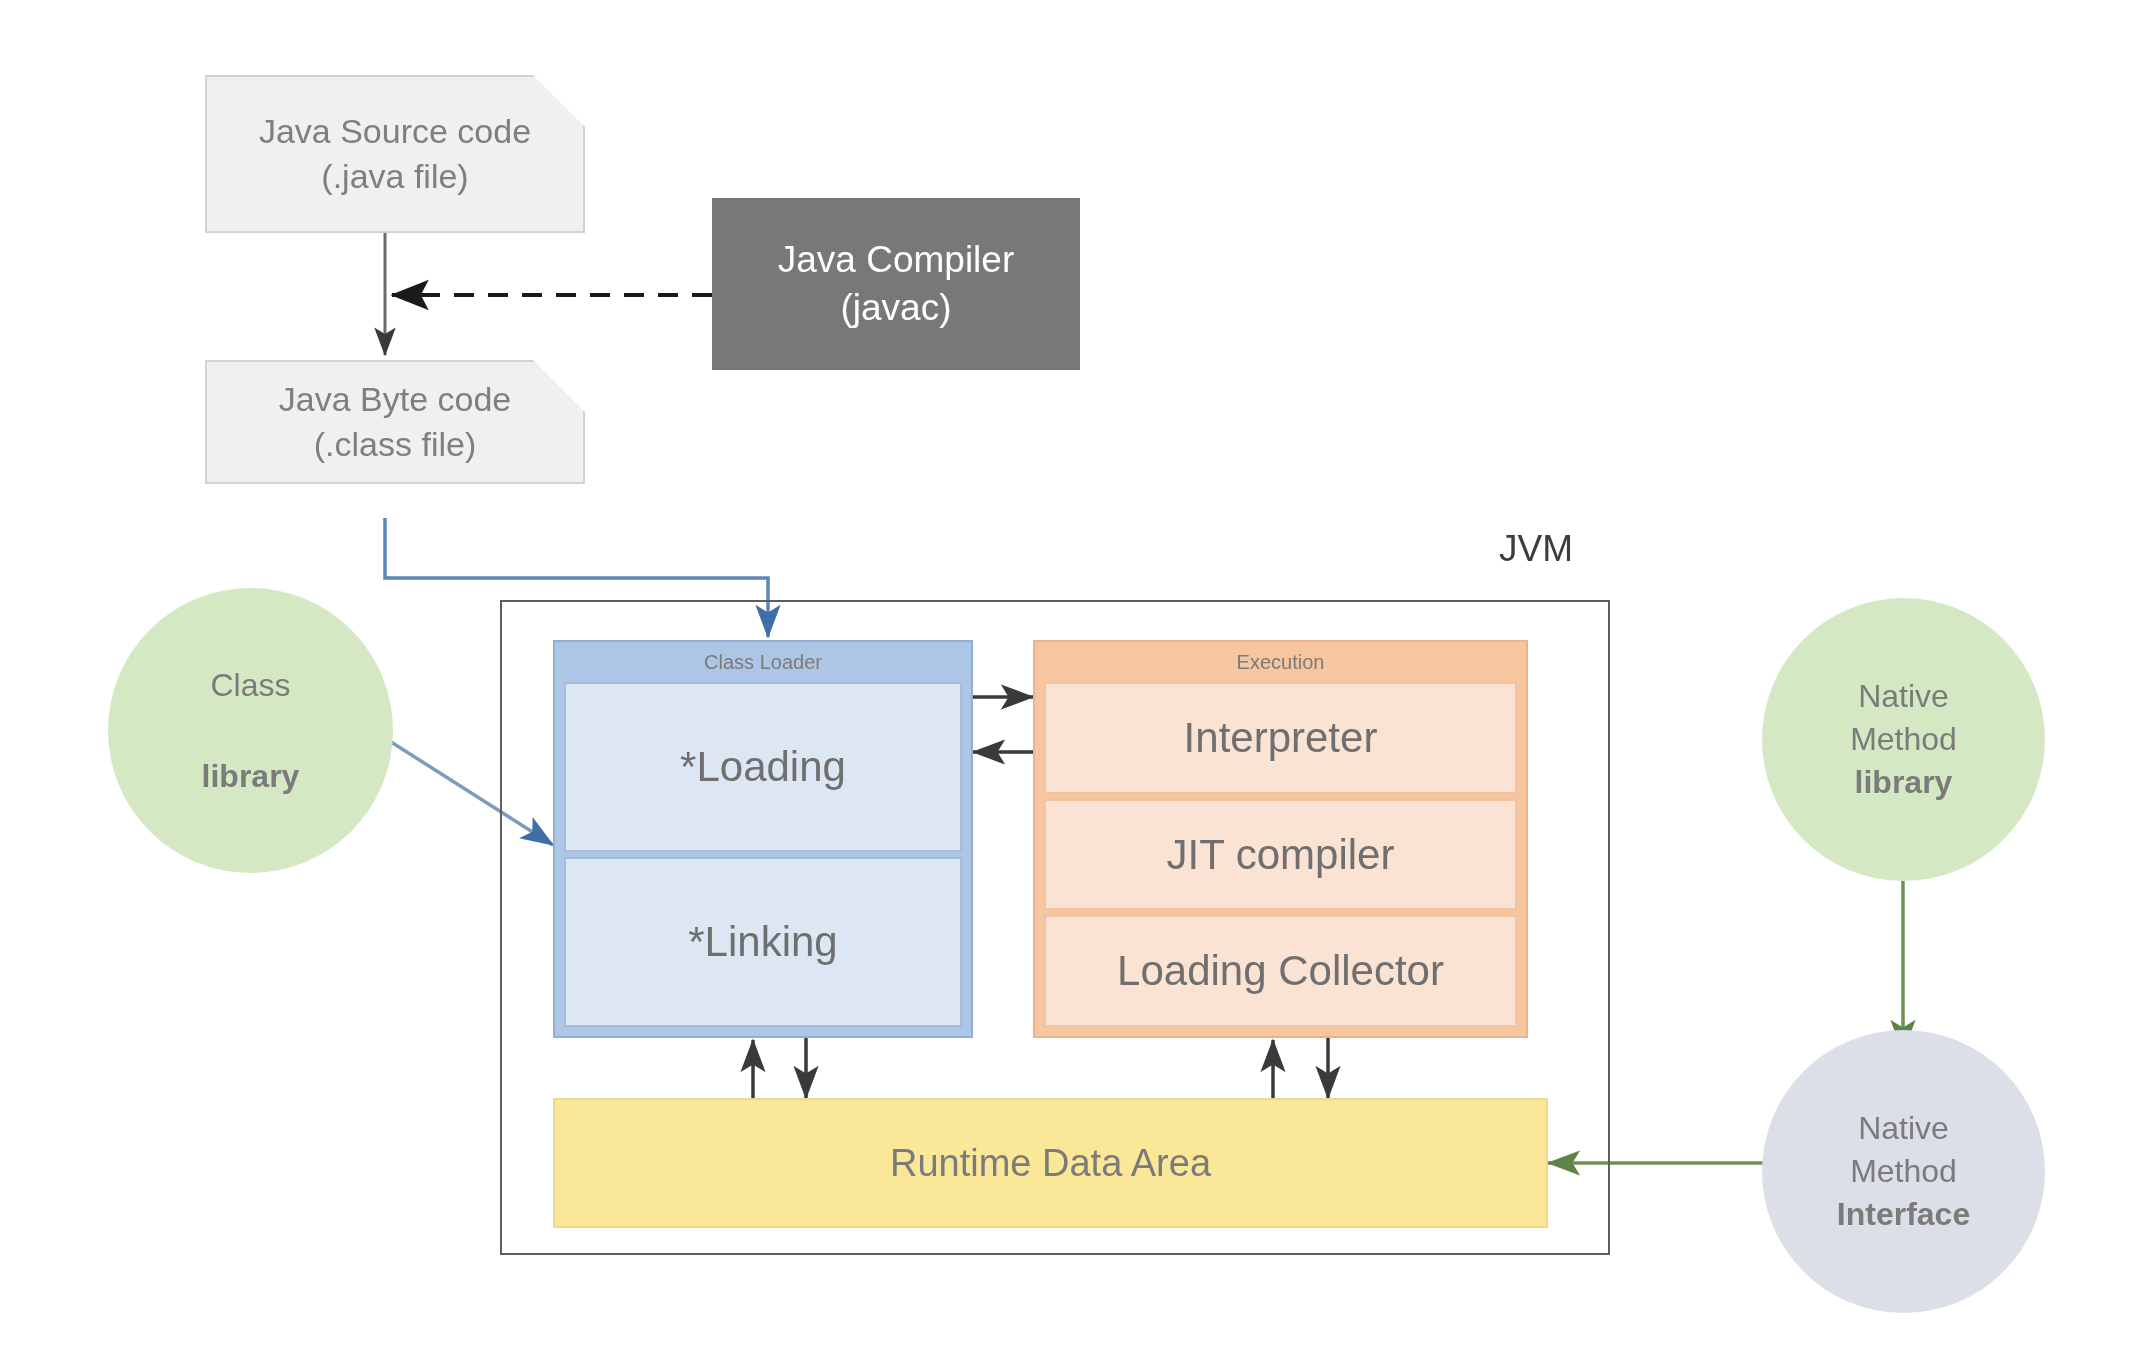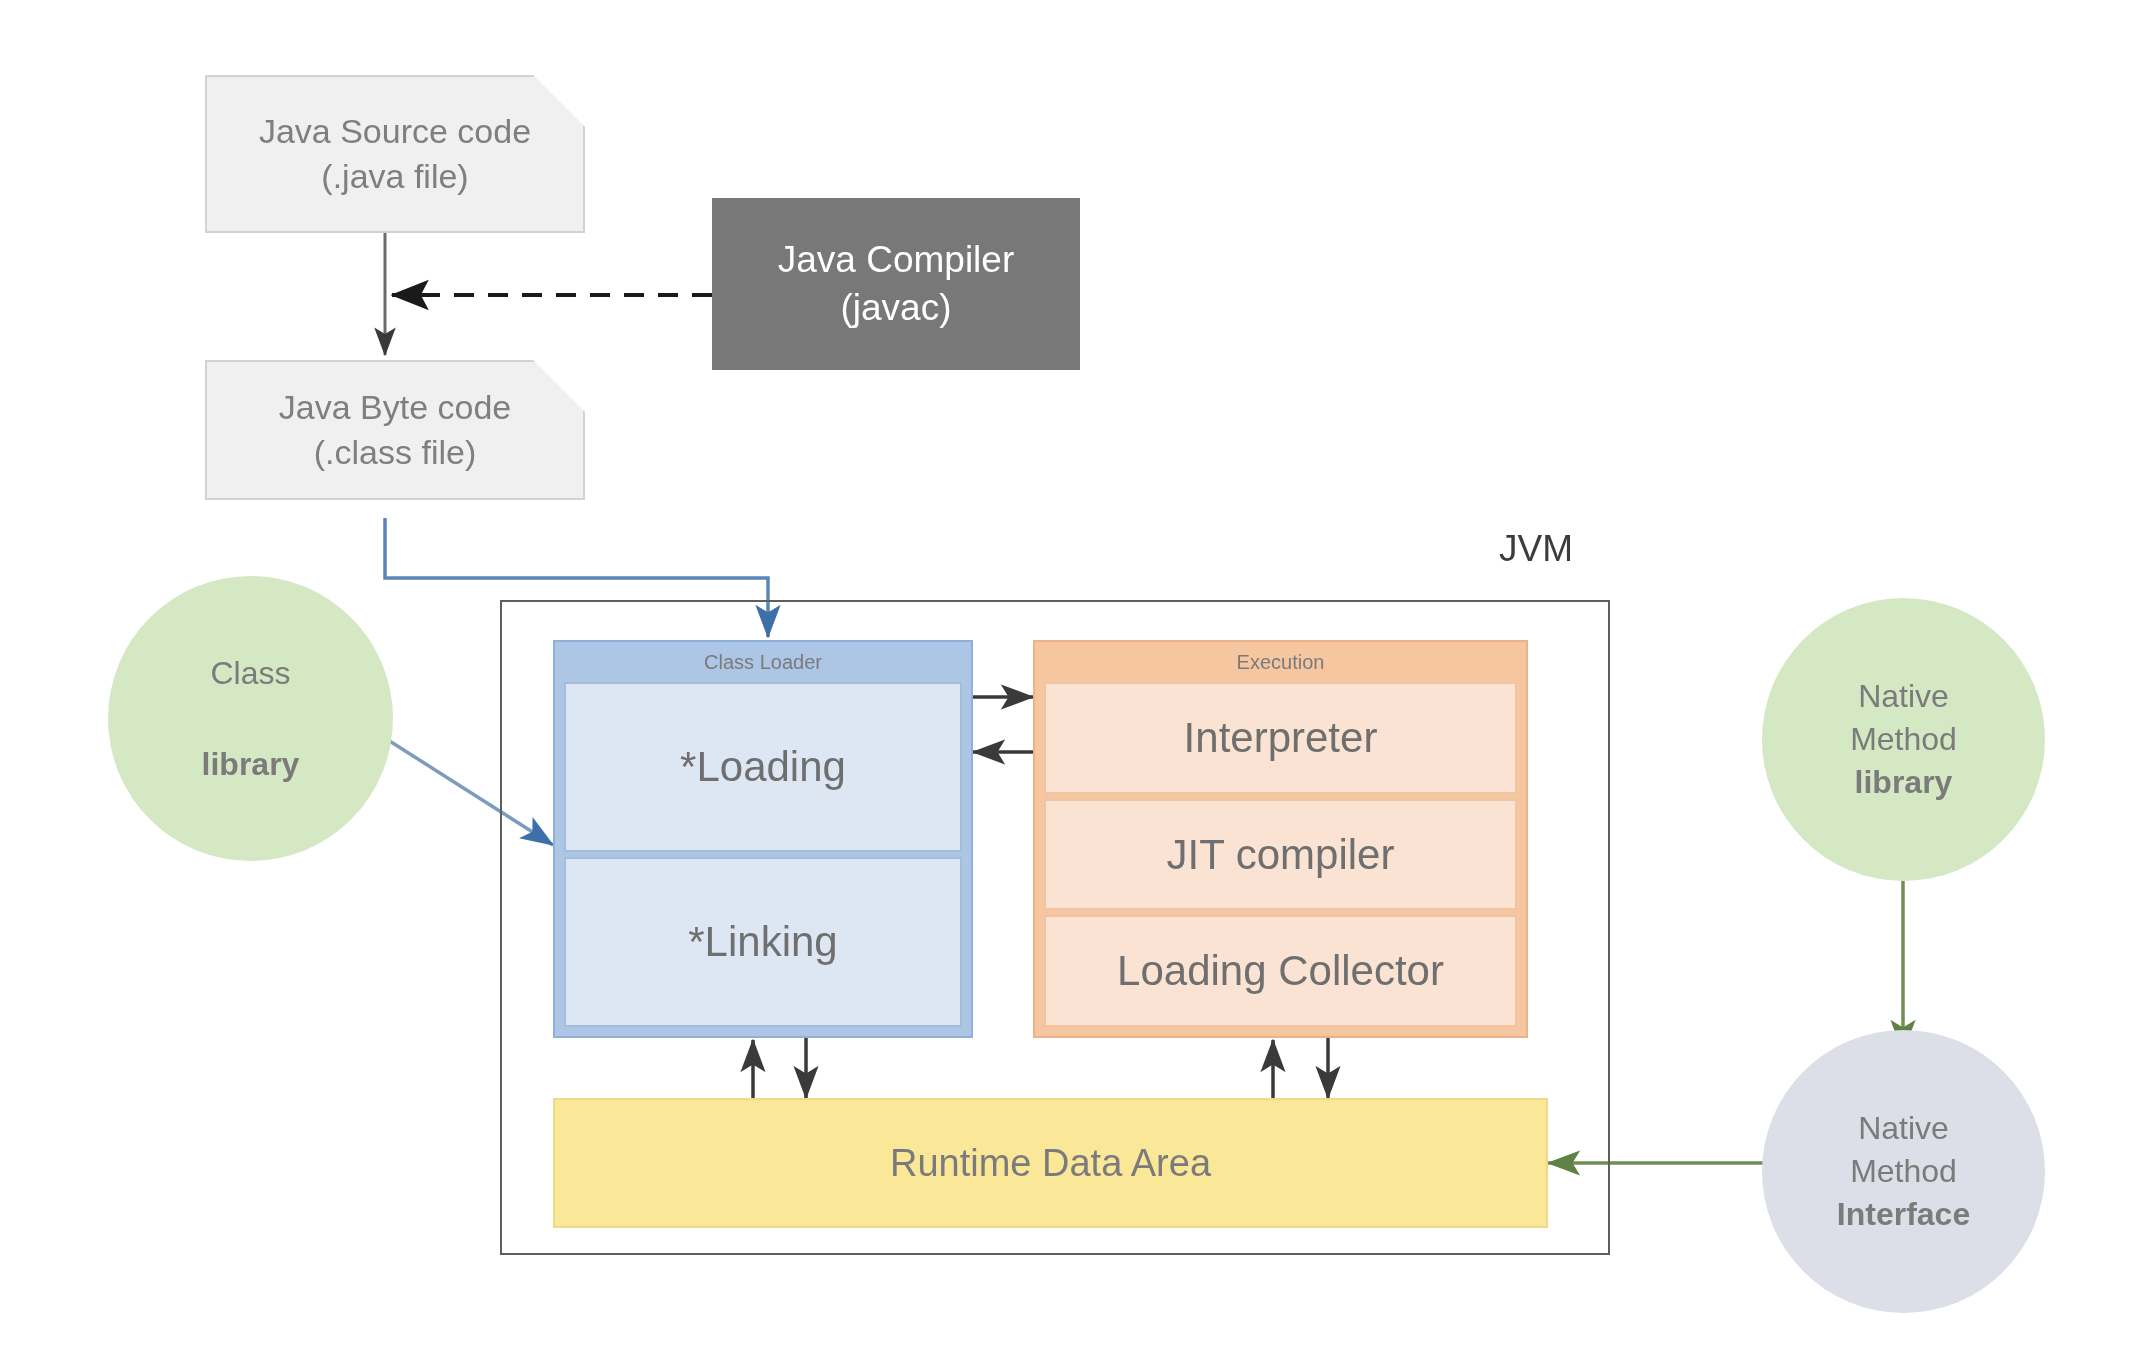--- a/index.html
+++ b/index.html
@@ -205,21 +205,21 @@
 
   <div class="node jvm-frame" style="left:500px; top:600px; width:1110px; height:655px;"></div>
 
   <div class="node jvm-label" style="left:1478px; top:528px; width:200px; height:48px;margin-left:21px;">JVM</div>
 
   <div class="node doc" style="left:205px; top:75px; width:380px; height:158px;">
     <span class="ln">Java Source code</span>
     <span class="ln">(.java file)</span>
   </div>
 
-  <div class="node doc" style="left:205px; top:360px; width:380px; height:140px;">
+  <div class="node doc" style="left:205px; top:360px; width:380px; height:124px;">
     <span class="ln">Java Byte code</span>
     <span class="ln">(.class file)</span>
   </div>
 
   <div class="node compiler" style="left:712px; top:198px; width:368px; height:172px;">
     <span class="ln">Java Compiler</span>
     <span class="ln">(javac)</span>
   </div>
 
   <div class="node panel classloader" style="left:553px; top:640px; width:420px; height:398px;">
@@ -236,21 +236,21 @@
       <div class="sub">Interpreter</div>
       <div class="sub">JIT compiler</div>
       <div class="sub">Loading Collector</div>
     </div>
   </div>
 
   <div class="node rda" style="left:553px; top:1098px; width:995px; height:130px;">
     <span>Runtime Data Area</span>
   </div>
 
-  <div class="node circle green" style="left:108px; top:576px; width:285px; height:285px;gap:48px;">
+  <div class="node circle green" style="left:108px; top:588px; width:285px; height:285px;gap:48px;">
     <span class="ln">Class</span>
     <span class="ln b">library</span>
   </div>
 
   <div class="node circle green" style="left:1762px; top:598px; width:283px; height:283px;">
     <span class="ln">Native</span>
     <span class="ln">Method</span>
     <span class="ln b">library</span>
   </div>
 

